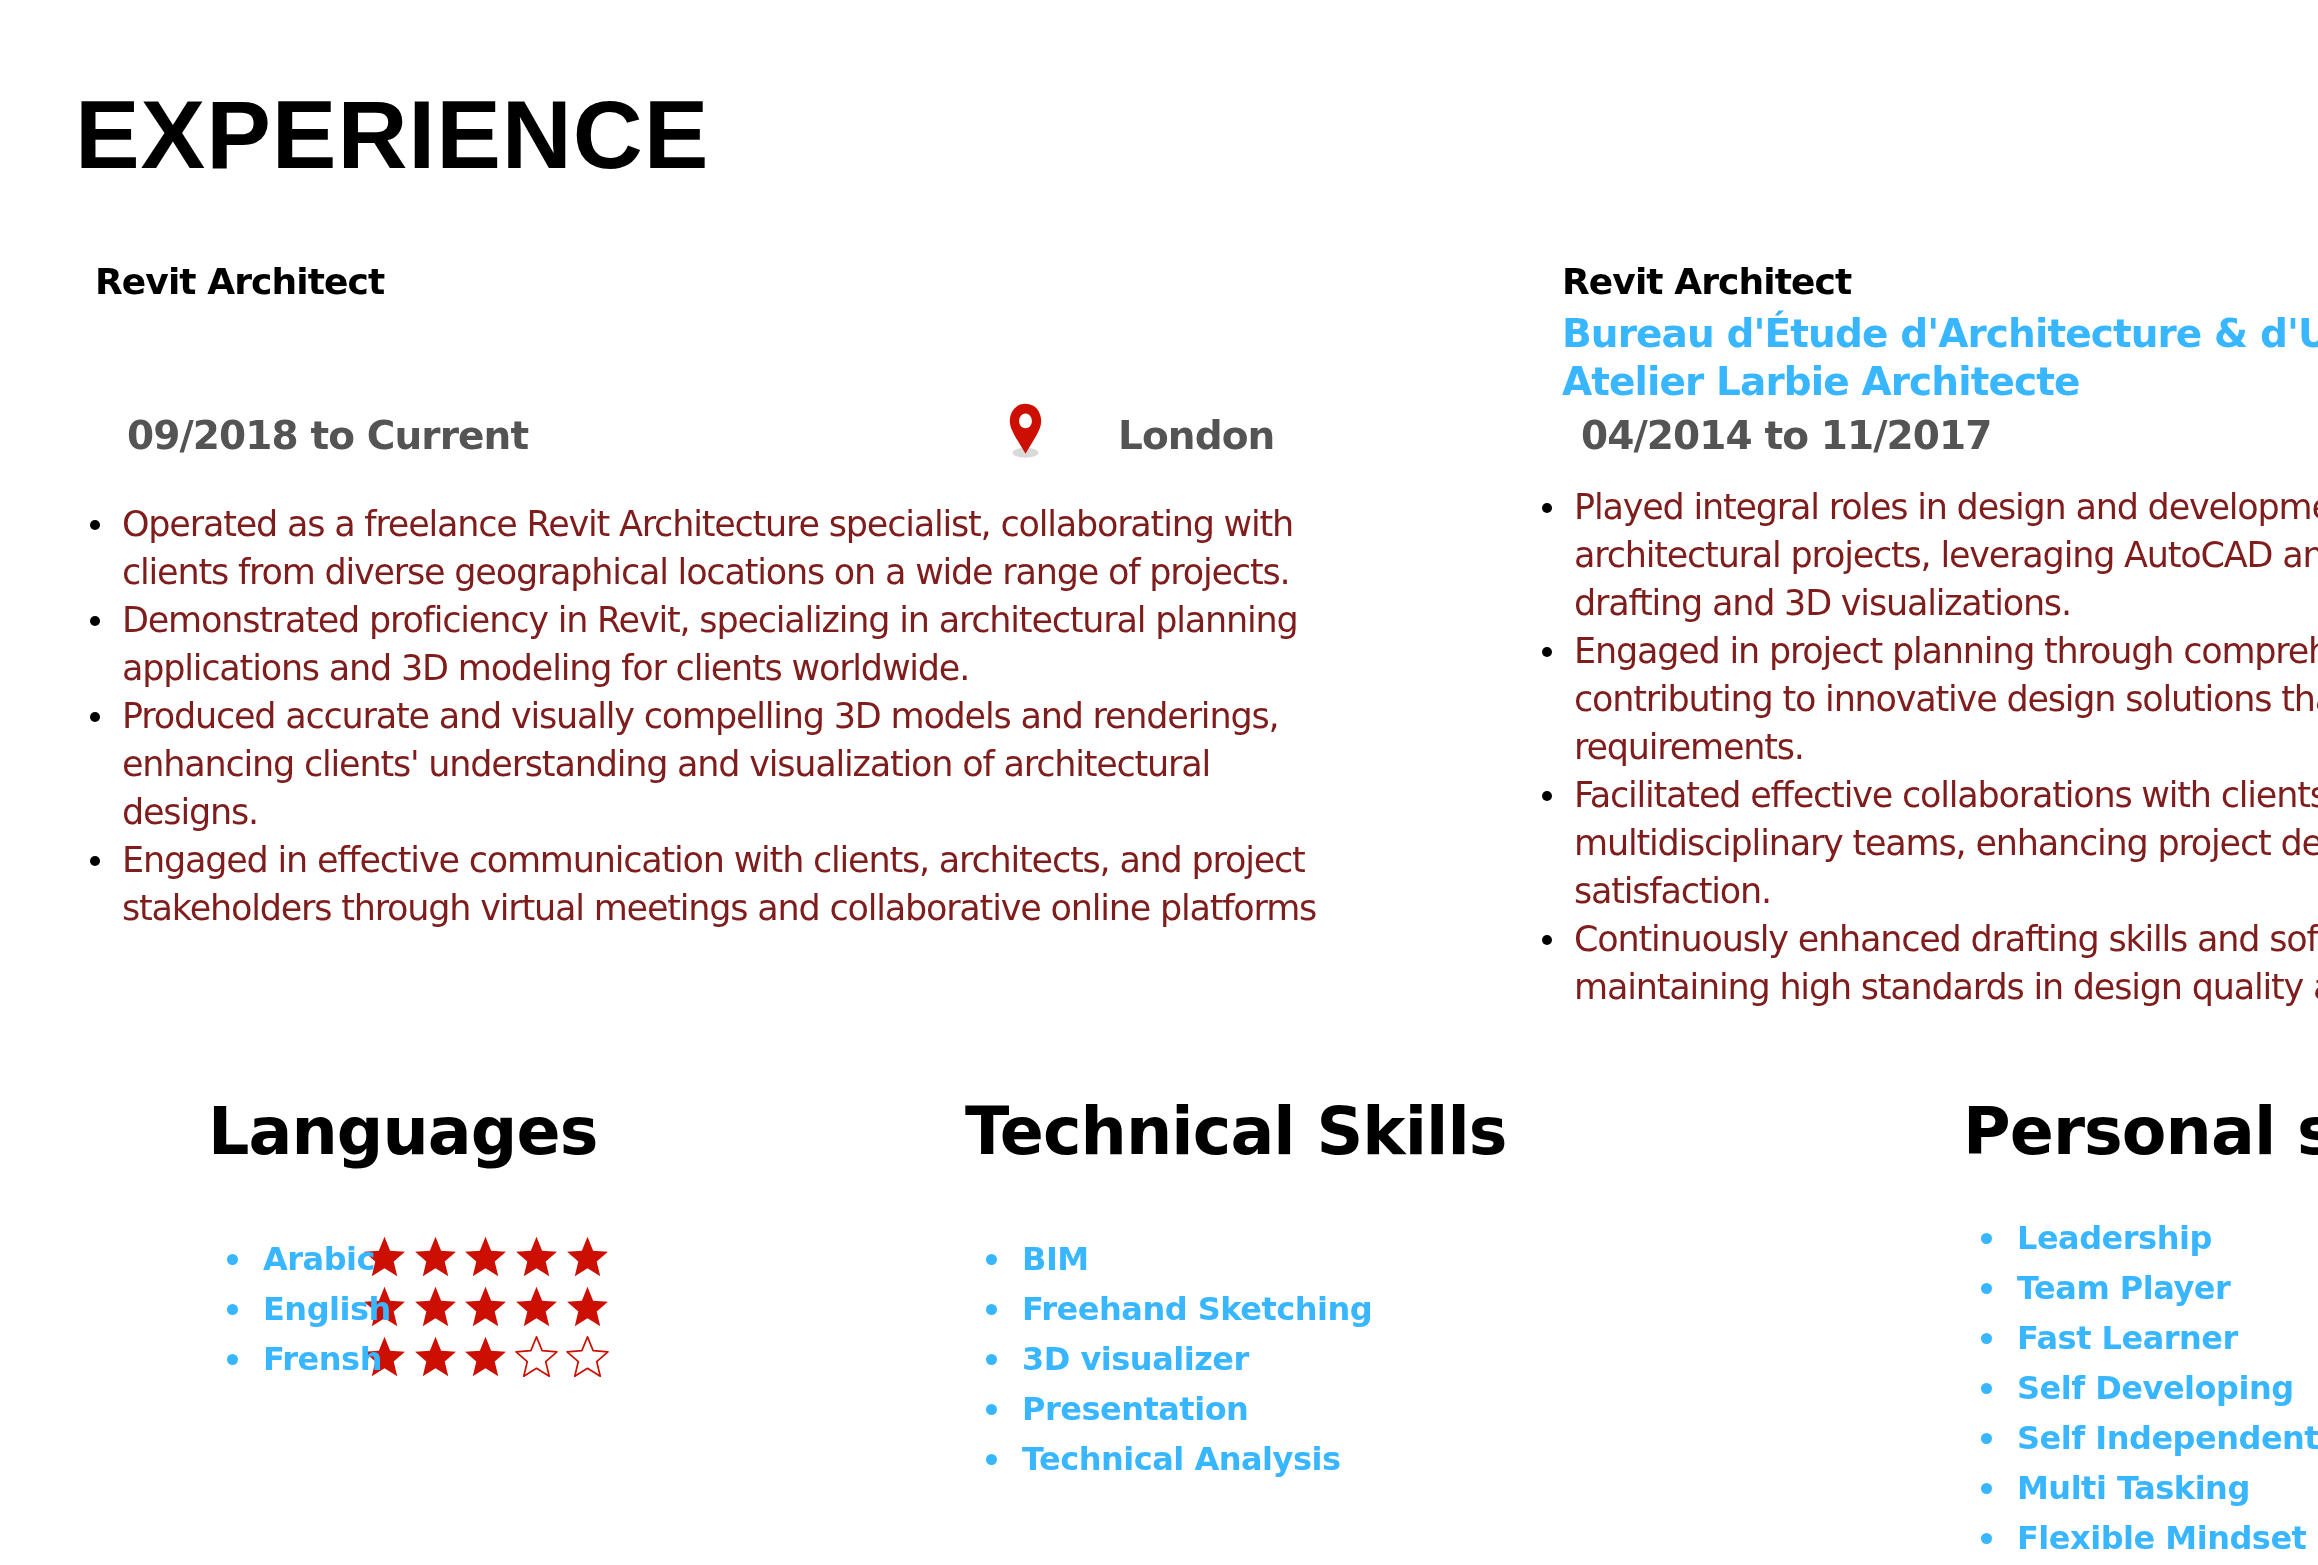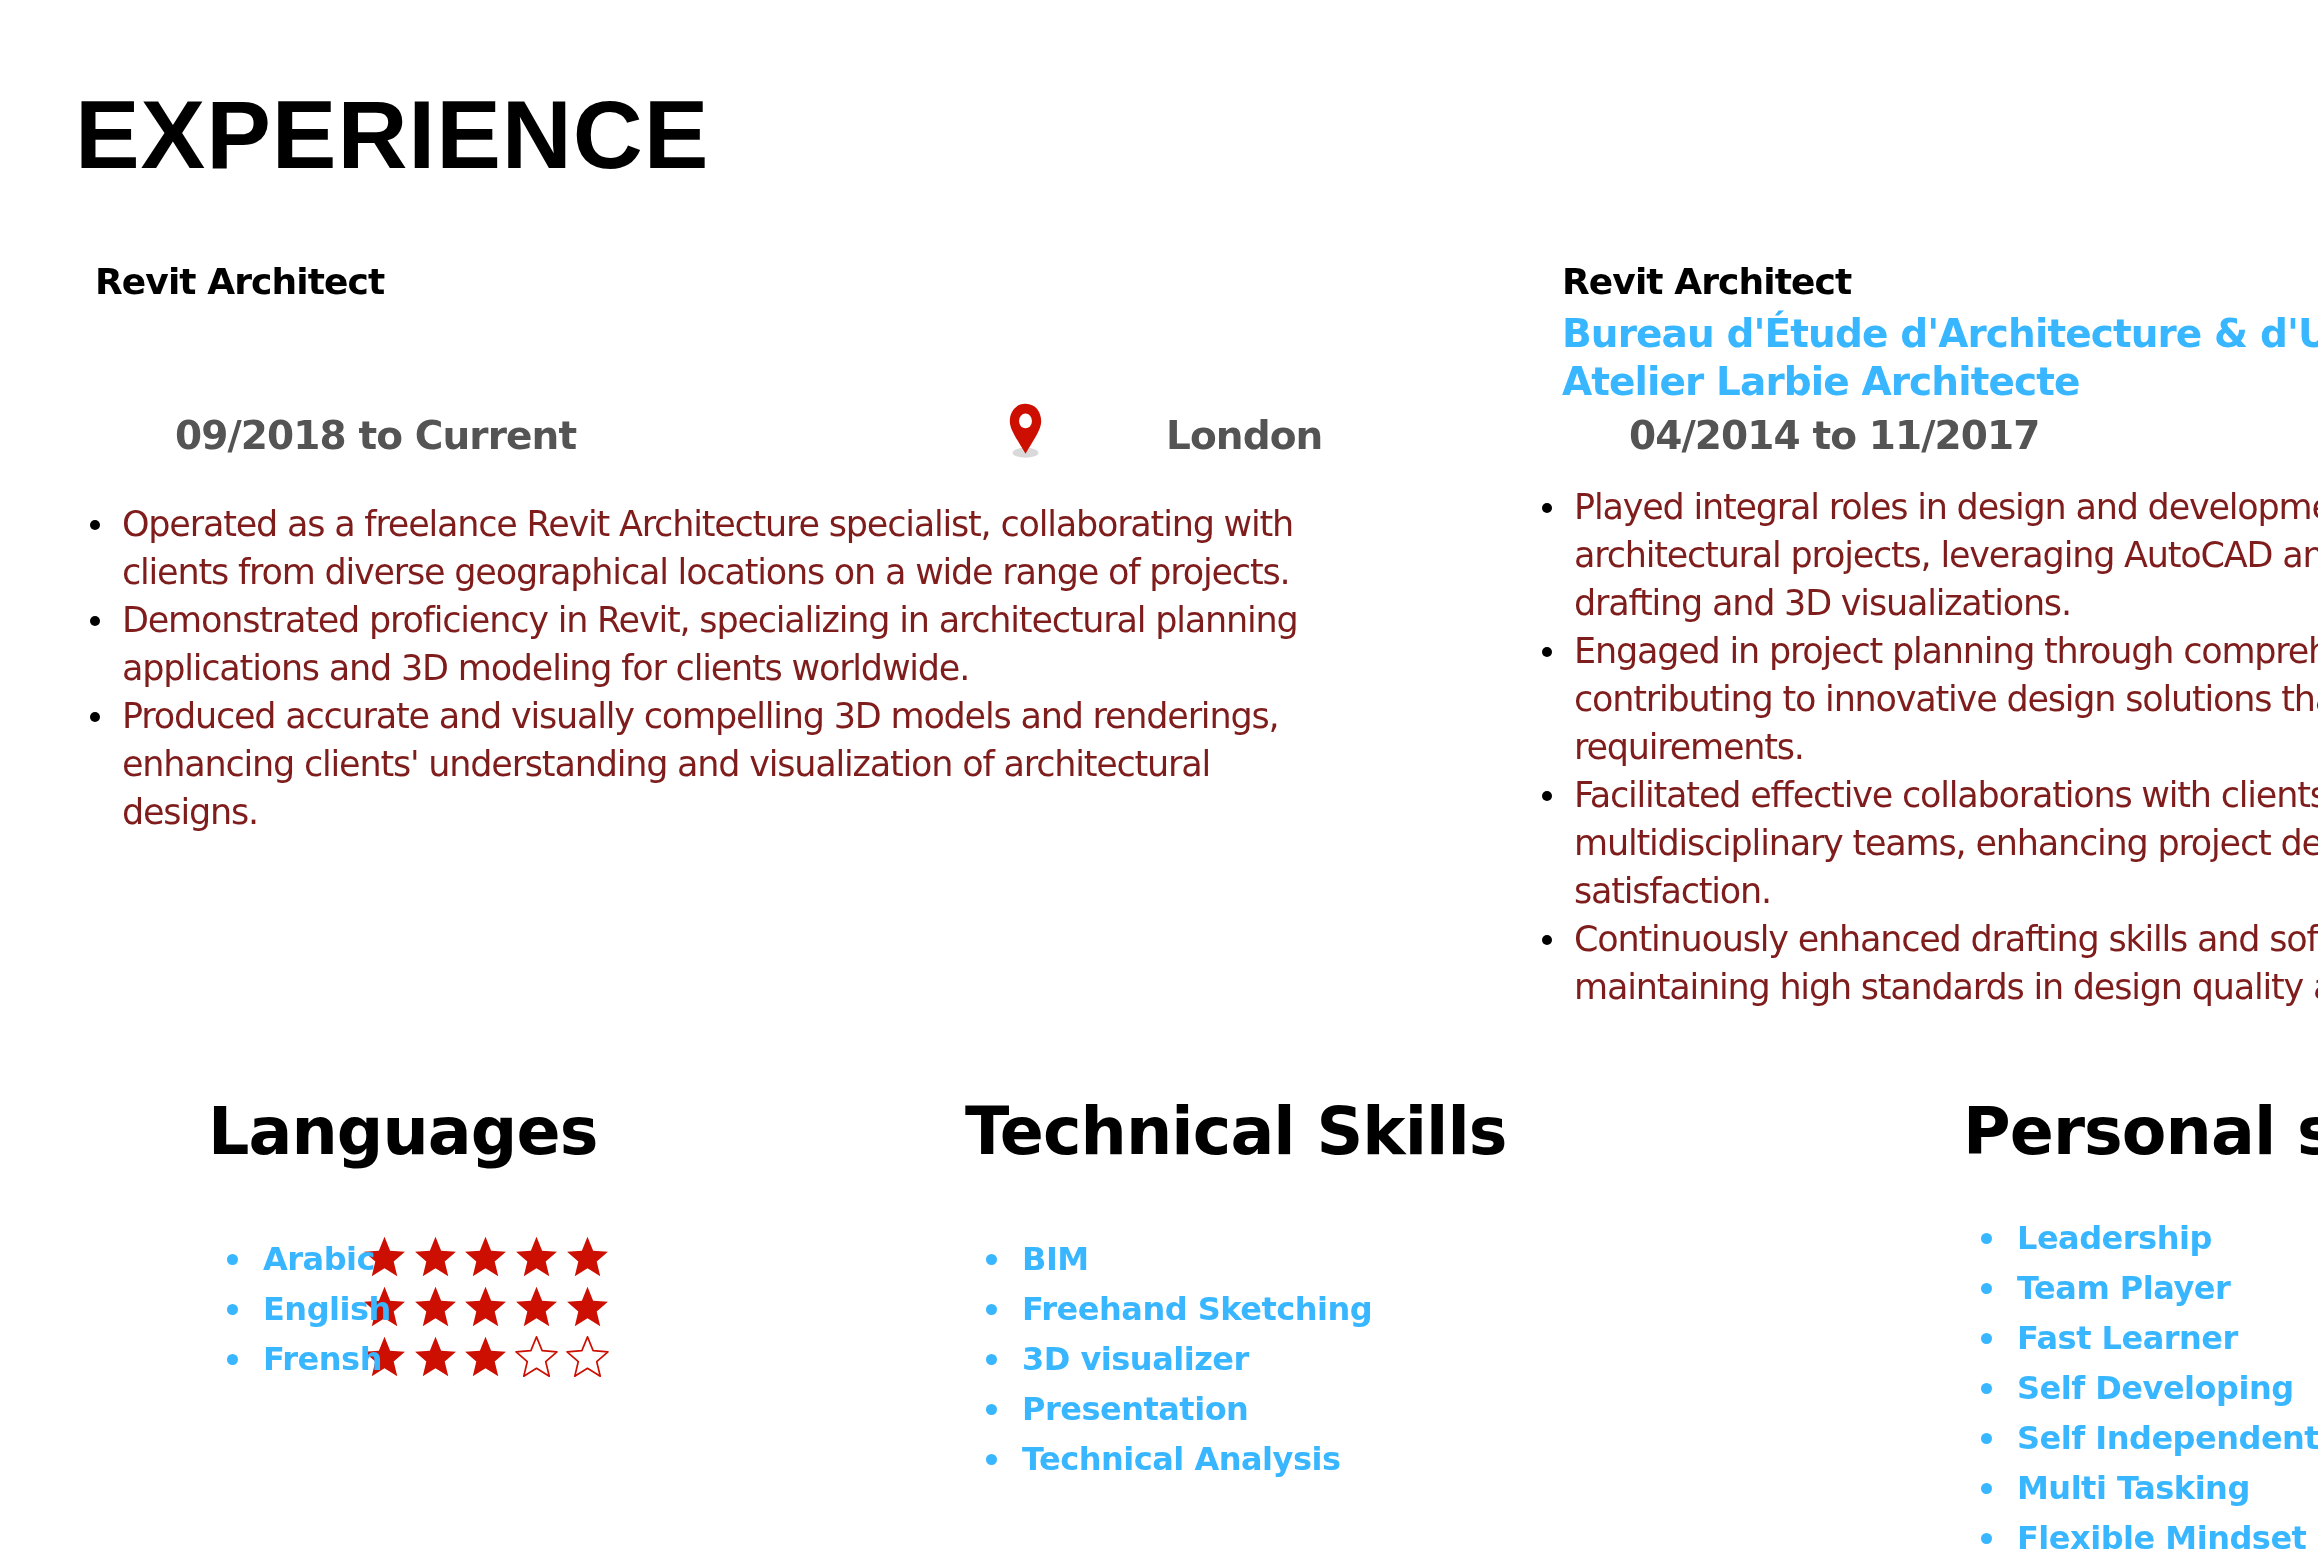--- a/index.html
+++ b/index.html
@@ -7,21 +7,21 @@
     width: 2782px; height: 1565px; position: relative; overflow: hidden;
     font-family: "Liberation Sans", sans-serif; color: #000;
   }
   .abs { position: absolute; }
   .h1 {
     left: 75px; top: 86px; font-size: 97px; font-weight: 700;
     letter-spacing: 0.9px; line-height: 1; font-family: "Liberation Sans", sans-serif;
   }
   .role { font-size: 36px; font-weight: 700; line-height: 1; font-family: "DejaVu Sans", sans-serif; letter-spacing: -0.9px; }
   .company { color: #38b6ff; font-weight: 700; font-family: "DejaVu Sans", sans-serif; letter-spacing: -0.9px; line-height: 1.3; }
-  .meta { color: #545454; font-size: 39px; font-weight: 700; line-height: 1; font-family: "DejaVu Sans", sans-serif; letter-spacing: -0.9px; margin-left: 48px; }
+  .meta { color: #545454; font-size: 39px; font-weight: 700; line-height: 1; font-family: "DejaVu Sans", sans-serif; letter-spacing: -0.9px; }
   .bullets {
     margin: 0; padding: 0; list-style: none;
     font-family: "DejaVu Sans", sans-serif; font-size: 35px; line-height: 48px;
     letter-spacing: -1.2px; color: #7f1d1d;
   }
   .bullets li { position: relative; padding-left: 32px; }
   .bullets li::before {
     content: ""; position: absolute; left: 0; top: 19.5px;
     width: 10.2px; height: 10.2px; border-radius: 50%; background: #000;
   }
@@ -56,20 +56,21 @@
 <svg class="abs pin" style="left:1007px; top:402px;" width="37" height="60" viewBox="0 0 80 130">
   <ellipse cx="40" cy="110" rx="28" ry="11" fill="#d9d9d9"></ellipse>
   <path d="M40 4 C18 4 6 22 6 42 C6 60 24 84 40 112 C56 84 74 60 74 42 C74 22 62 4 40 4 Z" fill="#cc0f00"></path>
   <ellipse cx="40" cy="41" rx="14" ry="16" fill="#fff"></ellipse>
 </svg>
 <div class="abs meta" style="left:1118px; top:416px;text-align:right;">London</div>
 <ul class="abs bullets" style="left:90px; top:500px; width:1229px;">
   <li>Operated as a freelance Revit Architecture specialist, collaborating with clients from diverse geographical locations on a wide range of projects.</li>
   <li>Demonstrated proficiency in Revit, specializing in architectural planning applications and 3D modeling for clients worldwide.</li>
   <li>Produced accurate and visually compelling 3D models and renderings, enhancing clients' understanding and visualization of architectural designs.</li>
+  <li>Engaged in effective communication with clients, architects, and project stakeholders through virtual meetings and collaborative online platforms</li>
 </ul>
 
 <section class="abs" style="left:1562px; top:264px; width:1206px;">
   <div class="role">Revit Architect</div>
   <div class="company" style="font-size:39px; margin-top:10.2px; line-height:48px;">Bureau d'Étude d'Architecture &amp; d'Urbanisme Diar B</div>
   <div class="company" style="font-size:39px; line-height:48px;">Atelier Larbie Architecte</div>
 </section>
 <div class="abs meta" style="left:1581px; top:416px;">04/2014 to 11/2017</div>
 
 <ul class="abs bullets" style="left:1542px; top:483px; width:1215px;">

